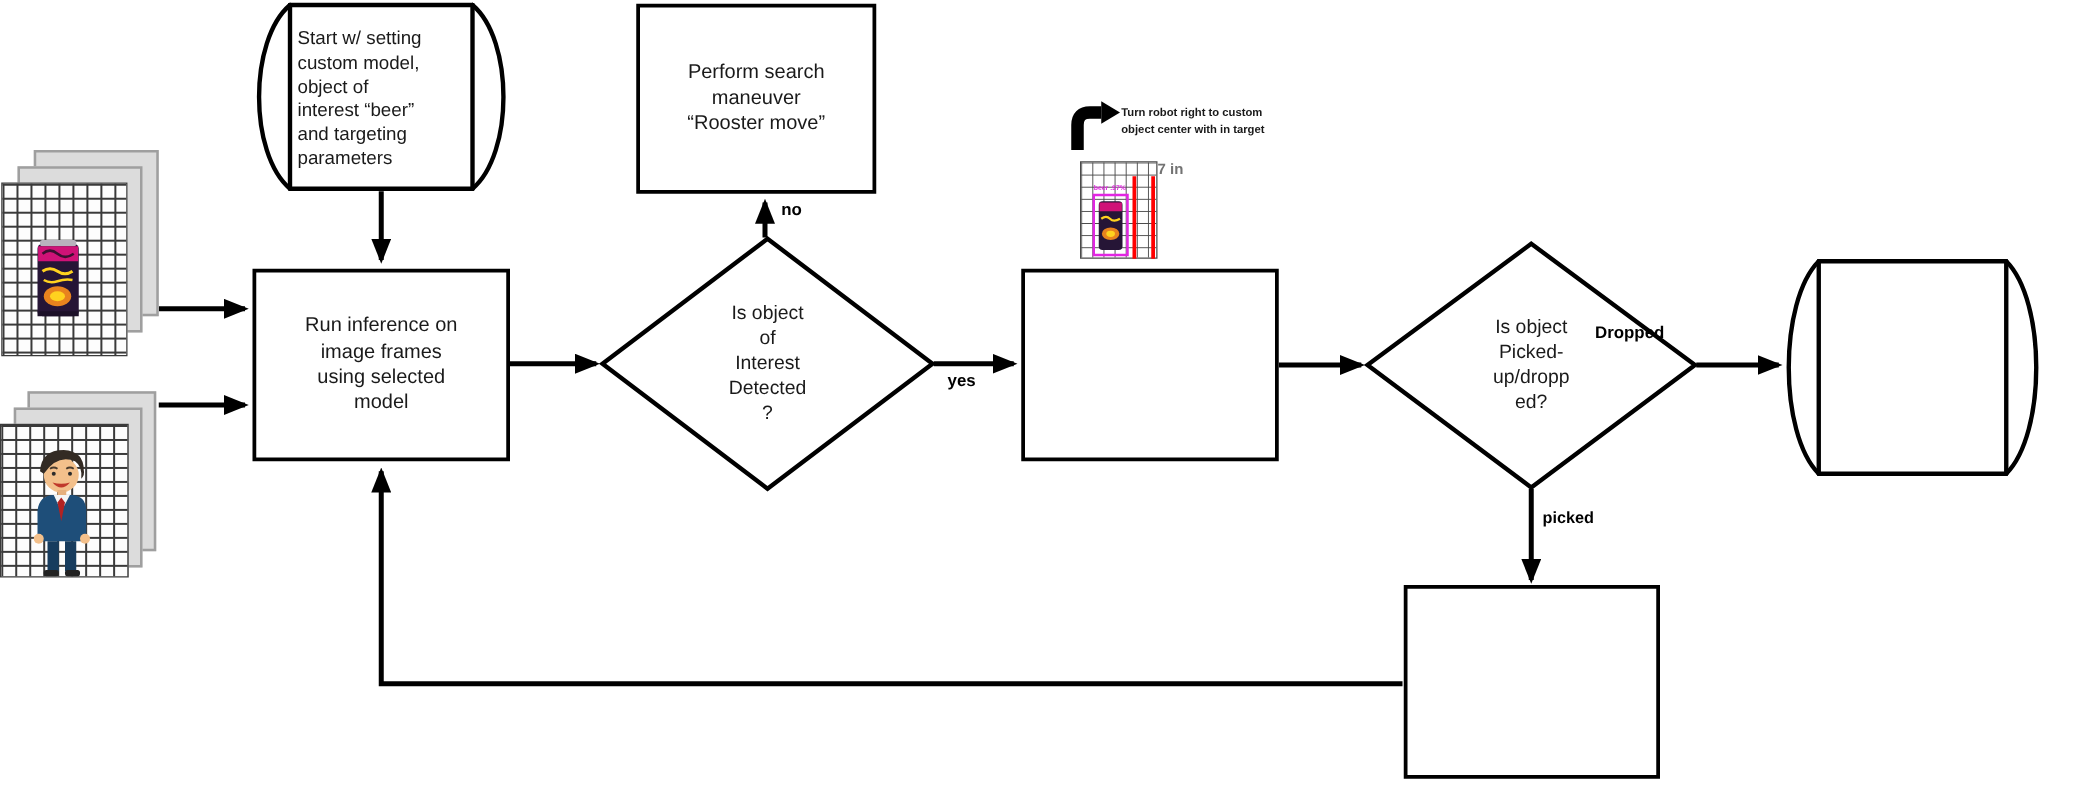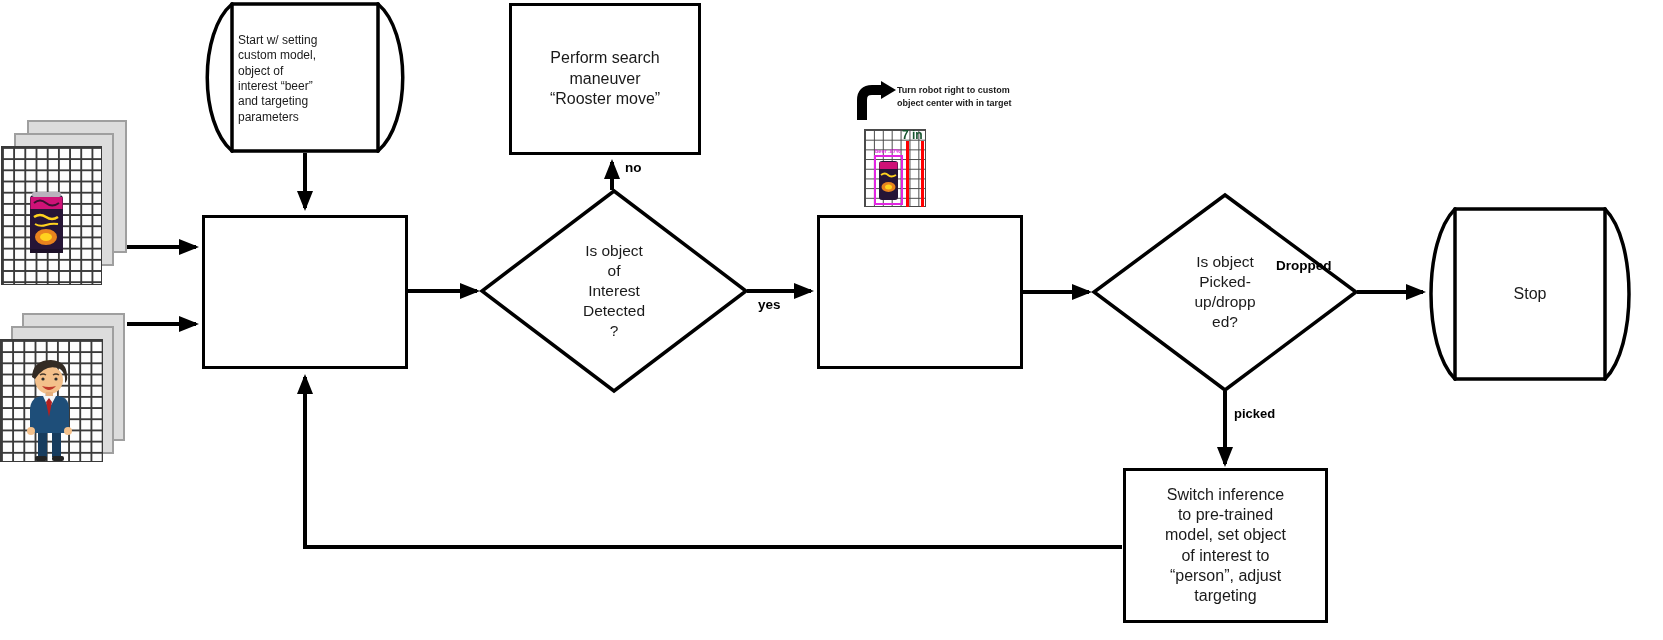--- a/index.html
+++ b/index.html
@@ -114,28 +114,32 @@
   <svg class="abs" style="left:183px;top:0px;" width="242" height="160" viewBox="0 0 242 160">
     <g stroke="#000" stroke-width="3.5" fill="none" stroke-linecap="round">
       <path d="M49,4 L195,4"></path>
       <path d="M49,151 L195,151"></path>
       <path d="M49,4 L49,151"></path>
       <path d="M195,4 L195,151"></path>
       <path d="M49,4 C16,32 16,123 49,151"></path>
       <path d="M195,4 C228,32 228,123 195,151"></path>
     </g>
   </svg>
-  <div class="node-text" style="left:238px;top:8px;width:136px;height:142px;font-size:12px;justify-content:flex-start;text-align:left;align-items:center;">Start w/ setting
+  <div class="node-text" style="left:238px;top:8px;width:136px;height:142px;font-size:15px;justify-content:flex-start;text-align:left;align-items:center;">Start w/ setting
 custom model,
 object of
 interest “beer”
 and targeting
 parameters</div>
 
   <div class="box" style="left:202px;top:215px;width:206px;height:154px;"></div>
+  <div class="node-text" style="left:205px;top:218px;width:200px;height:148px;font-size:16px;">Run inference on
+image frames
+using selected
+model</div>
 
   <div class="box" style="left:509px;top:3px;width:192px;height:152px;"></div>
   <div class="node-text" style="left:512px;top:6px;width:186px;height:146px;font-size:16px;">Perform search
 maneuver
 “Rooster move”</div>
 
   <div class="node-text" style="left:539px;top:213px;width:150px;height:156px;font-size:15.5px;line-height:1.3;">Is object
 of
 Interest
 Detected
@@ -144,21 +148,21 @@
   <div class="box" style="left:817px;top:215px;width:206px;height:154px;"></div>
 
   <svg class="abs" style="left:848px;top:78px;" width="52" height="46" viewBox="0 0 52 46">
     <path d="M14,42 L14,22 Q14,12 24,12 L33,12" stroke="#000" stroke-width="10" fill="none"></path>
     <polygon points="33,3 48,12 33,21" fill="#000"></polygon>
   </svg>
   <div class="node-text" style="left:897px;top:82px;width:135px;height:30px;font-size:9px;font-weight:700;text-align:left;justify-content:flex-start;line-height:1.45;">Turn robot right to custom
 object center with in target</div>
 
   <div class="mini-grid" style="left:864px;top:129px;width:62px;height:78px;"></div>
-  <div class="lbl" style="left:902px;top:128px;color:#14532d;font-size:12px;font-weight:700;">7 in</div>
+  <div class="lbl" style="left:902px;top:128px;color:#737373;font-size:12px;font-weight:700;padding-left:24px;">7 in</div>
   <div class="redline" style="left:906px;top:141px;height:66px;"></div>
   <div class="redline" style="left:921px;top:141px;height:66px;"></div>
   <div class="lbl" style="left:875px;top:148px;color:#e226e2;font-size:5.5px;font-weight:700;">beer .97%</div>
   <div class="abs" style="left:874px;top:155px;width:29px;height:50px;border:2px solid #e226e2;box-sizing:border-box;"></div>
   <svg class="abs" style="left:878px;top:159px;" width="21" height="43" viewBox="0 0 21 43">
     <rect x="1" y="2" width="19" height="39" rx="3" fill="#261536"></rect>
     <rect x="1.5" y="3" width="18" height="7" fill="#cf1277"></rect>
     <path d="M3,16 q4,-3 7,0 t8,0" stroke="#ffd21f" stroke-width="1.8" fill="none"></path>
     <ellipse cx="10.5" cy="28" rx="7" ry="5" fill="#e8831e"></ellipse>
     <ellipse cx="10.5" cy="28" rx="3.5" ry="2.5" fill="#ffd21f"></ellipse>
@@ -172,28 +176,21 @@
   <svg class="abs" style="left:1418px;top:203px;" width="220" height="182" viewBox="0 0 220 182">
     <g stroke="#000" stroke-width="3.5" fill="none" stroke-linecap="round">
       <path d="M37,6 L187,6"></path>
       <path d="M37,176 L187,176"></path>
       <path d="M37,6 L37,176"></path>
       <path d="M187,6 L187,176"></path>
       <path d="M37,6 C5,38 5,144 37,176"></path>
       <path d="M187,6 C219,38 219,144 187,176"></path>
     </g>
   </svg>
-  <div class="node-text" style="left:1455px;top:205px;width:150px;height:178px;font-size:16px;">Stop</div>
 
   <div class="box" style="left:1123px;top:468px;width:205px;height:155px;"></div>
-  <div class="node-text" style="left:1126px;top:471px;width:199px;height:149px;font-size:16px;line-height:1.27;">Switch inference
-to pre-trained
-model, set object
-of interest to
-“person”, adjust
-targeting</div>
 
   <div class="lbl" style="left:625px;top:160px;font-size:13.5px;">no</div>
   <div class="lbl" style="left:758px;top:261px;font-size:13.5px;margin-top:36px;">yes</div>
   <div class="lbl" style="left:1276px;top:258px;font-size:13.5px;">Dropped</div>
   <div class="lbl" style="left:1234px;top:406px;font-size:13px;">picked</div>
 
 </div>
 
 </body></html>

